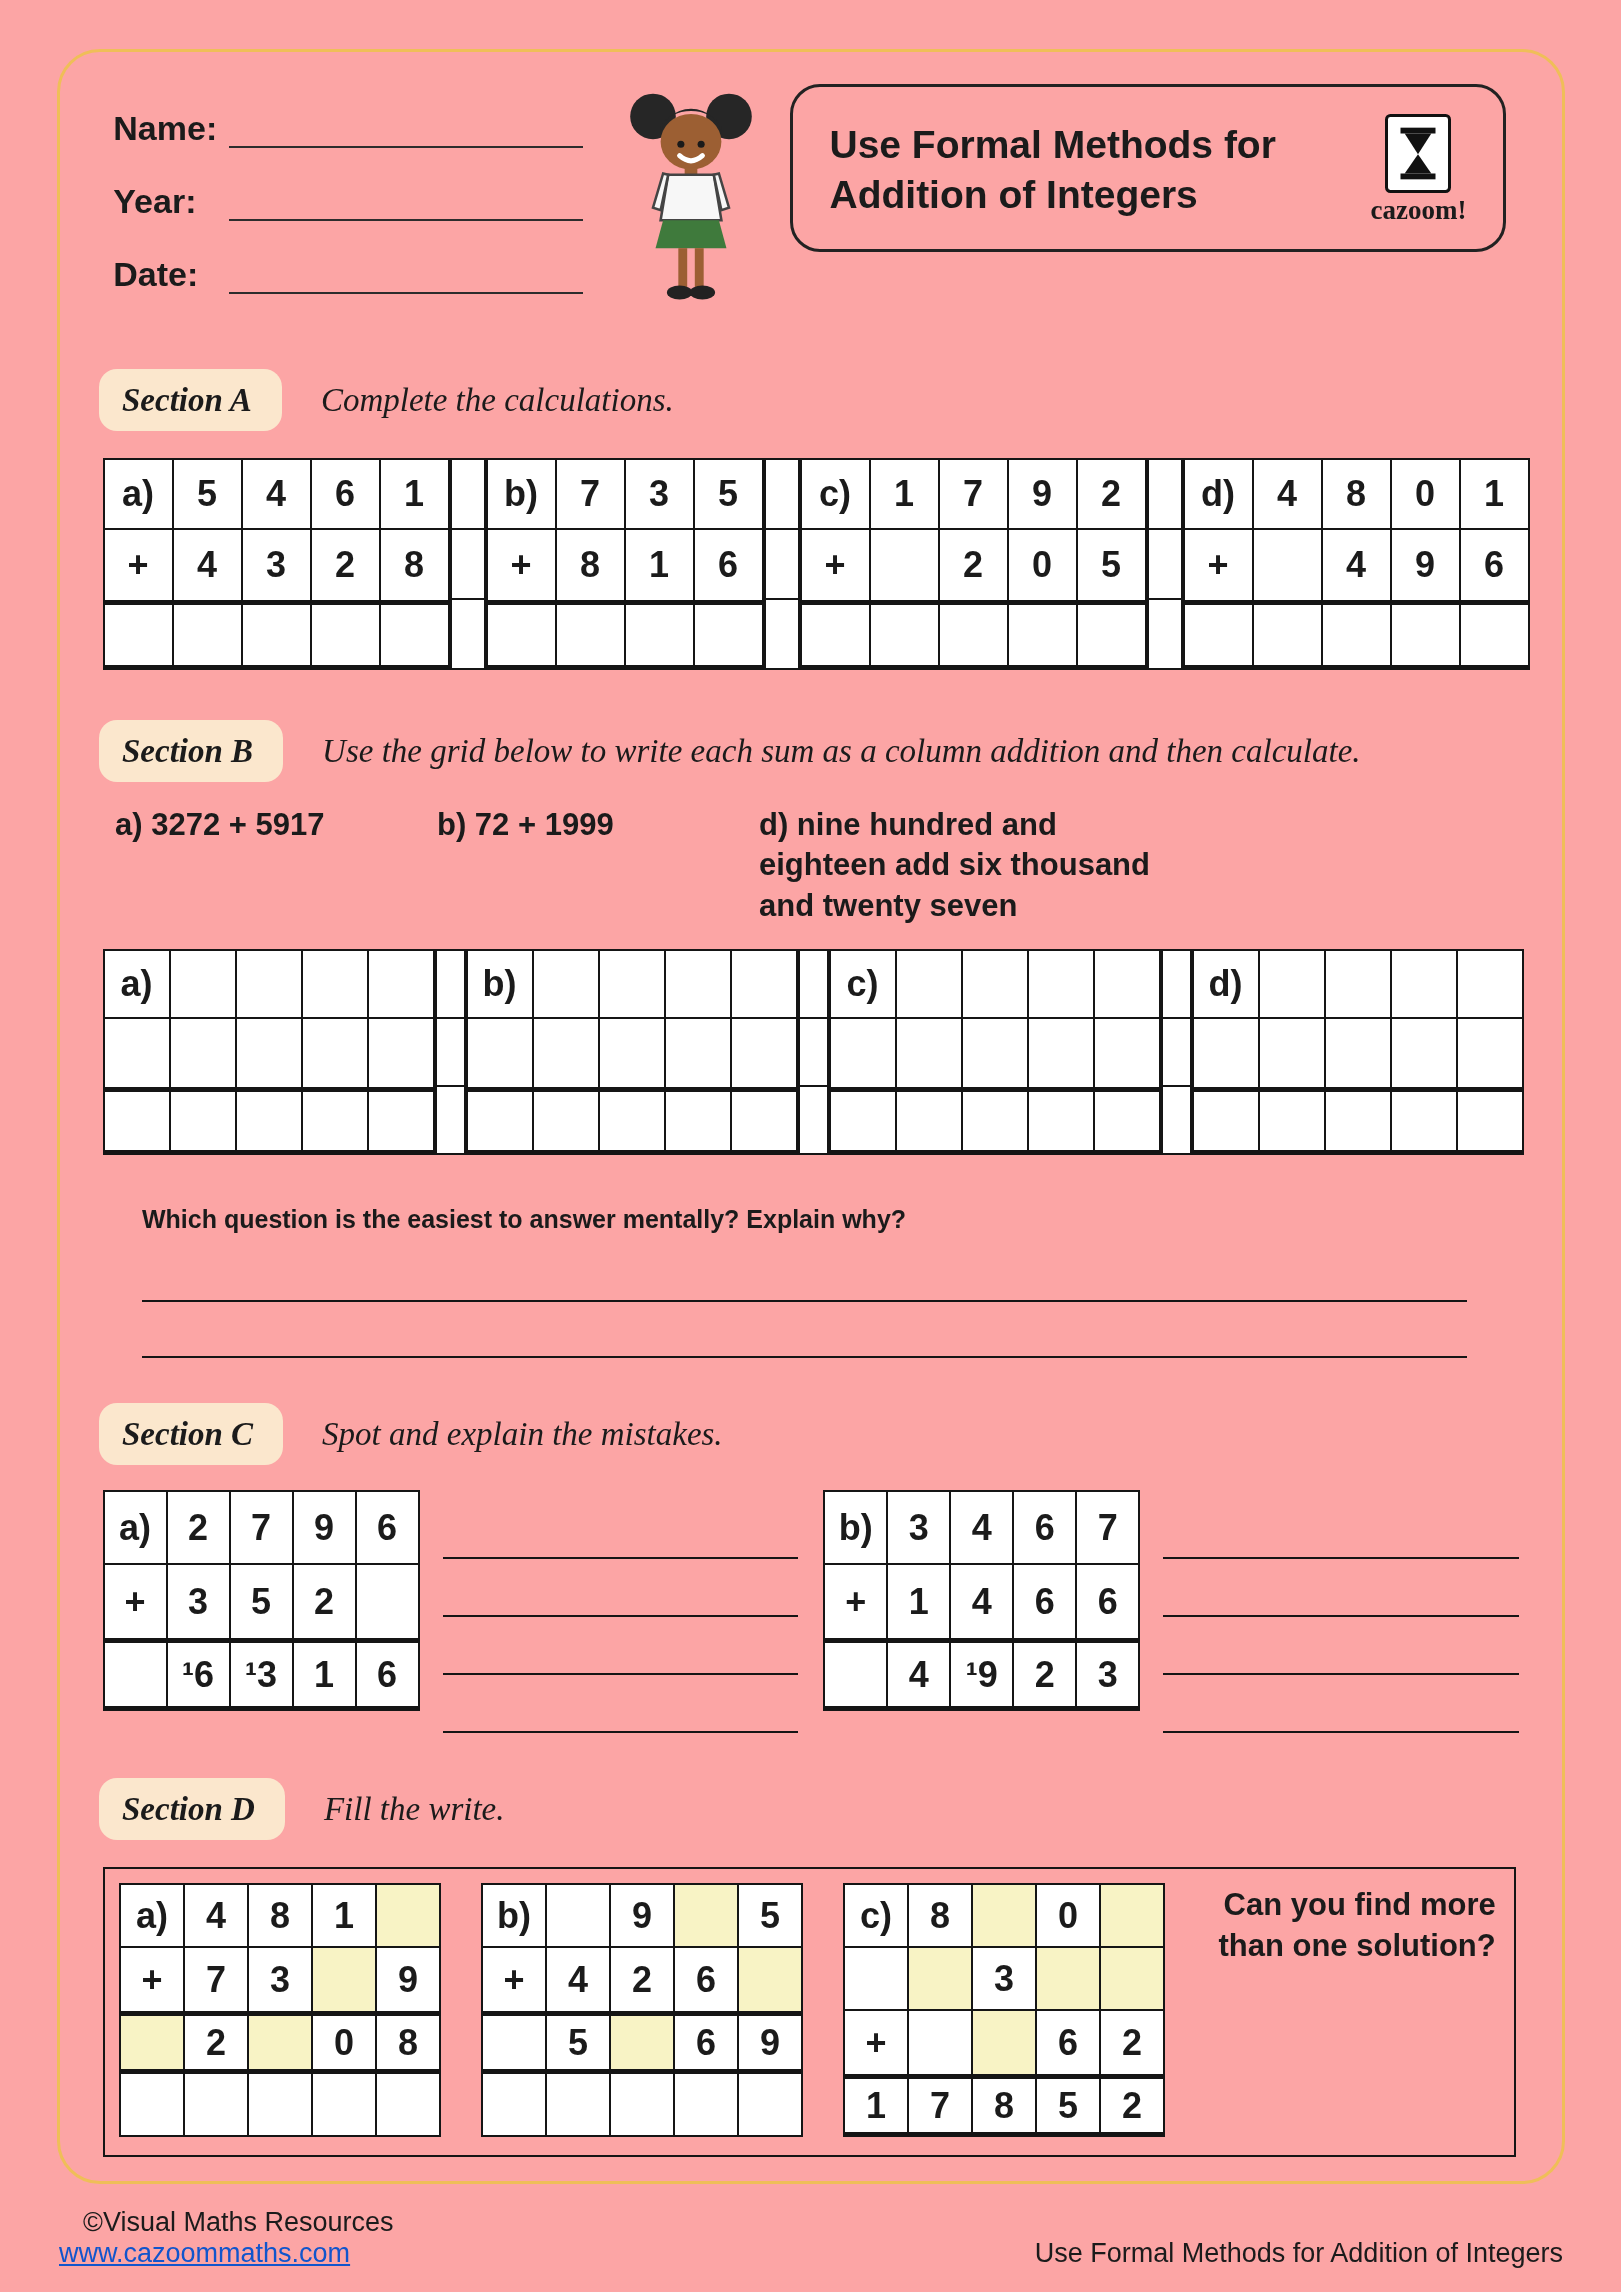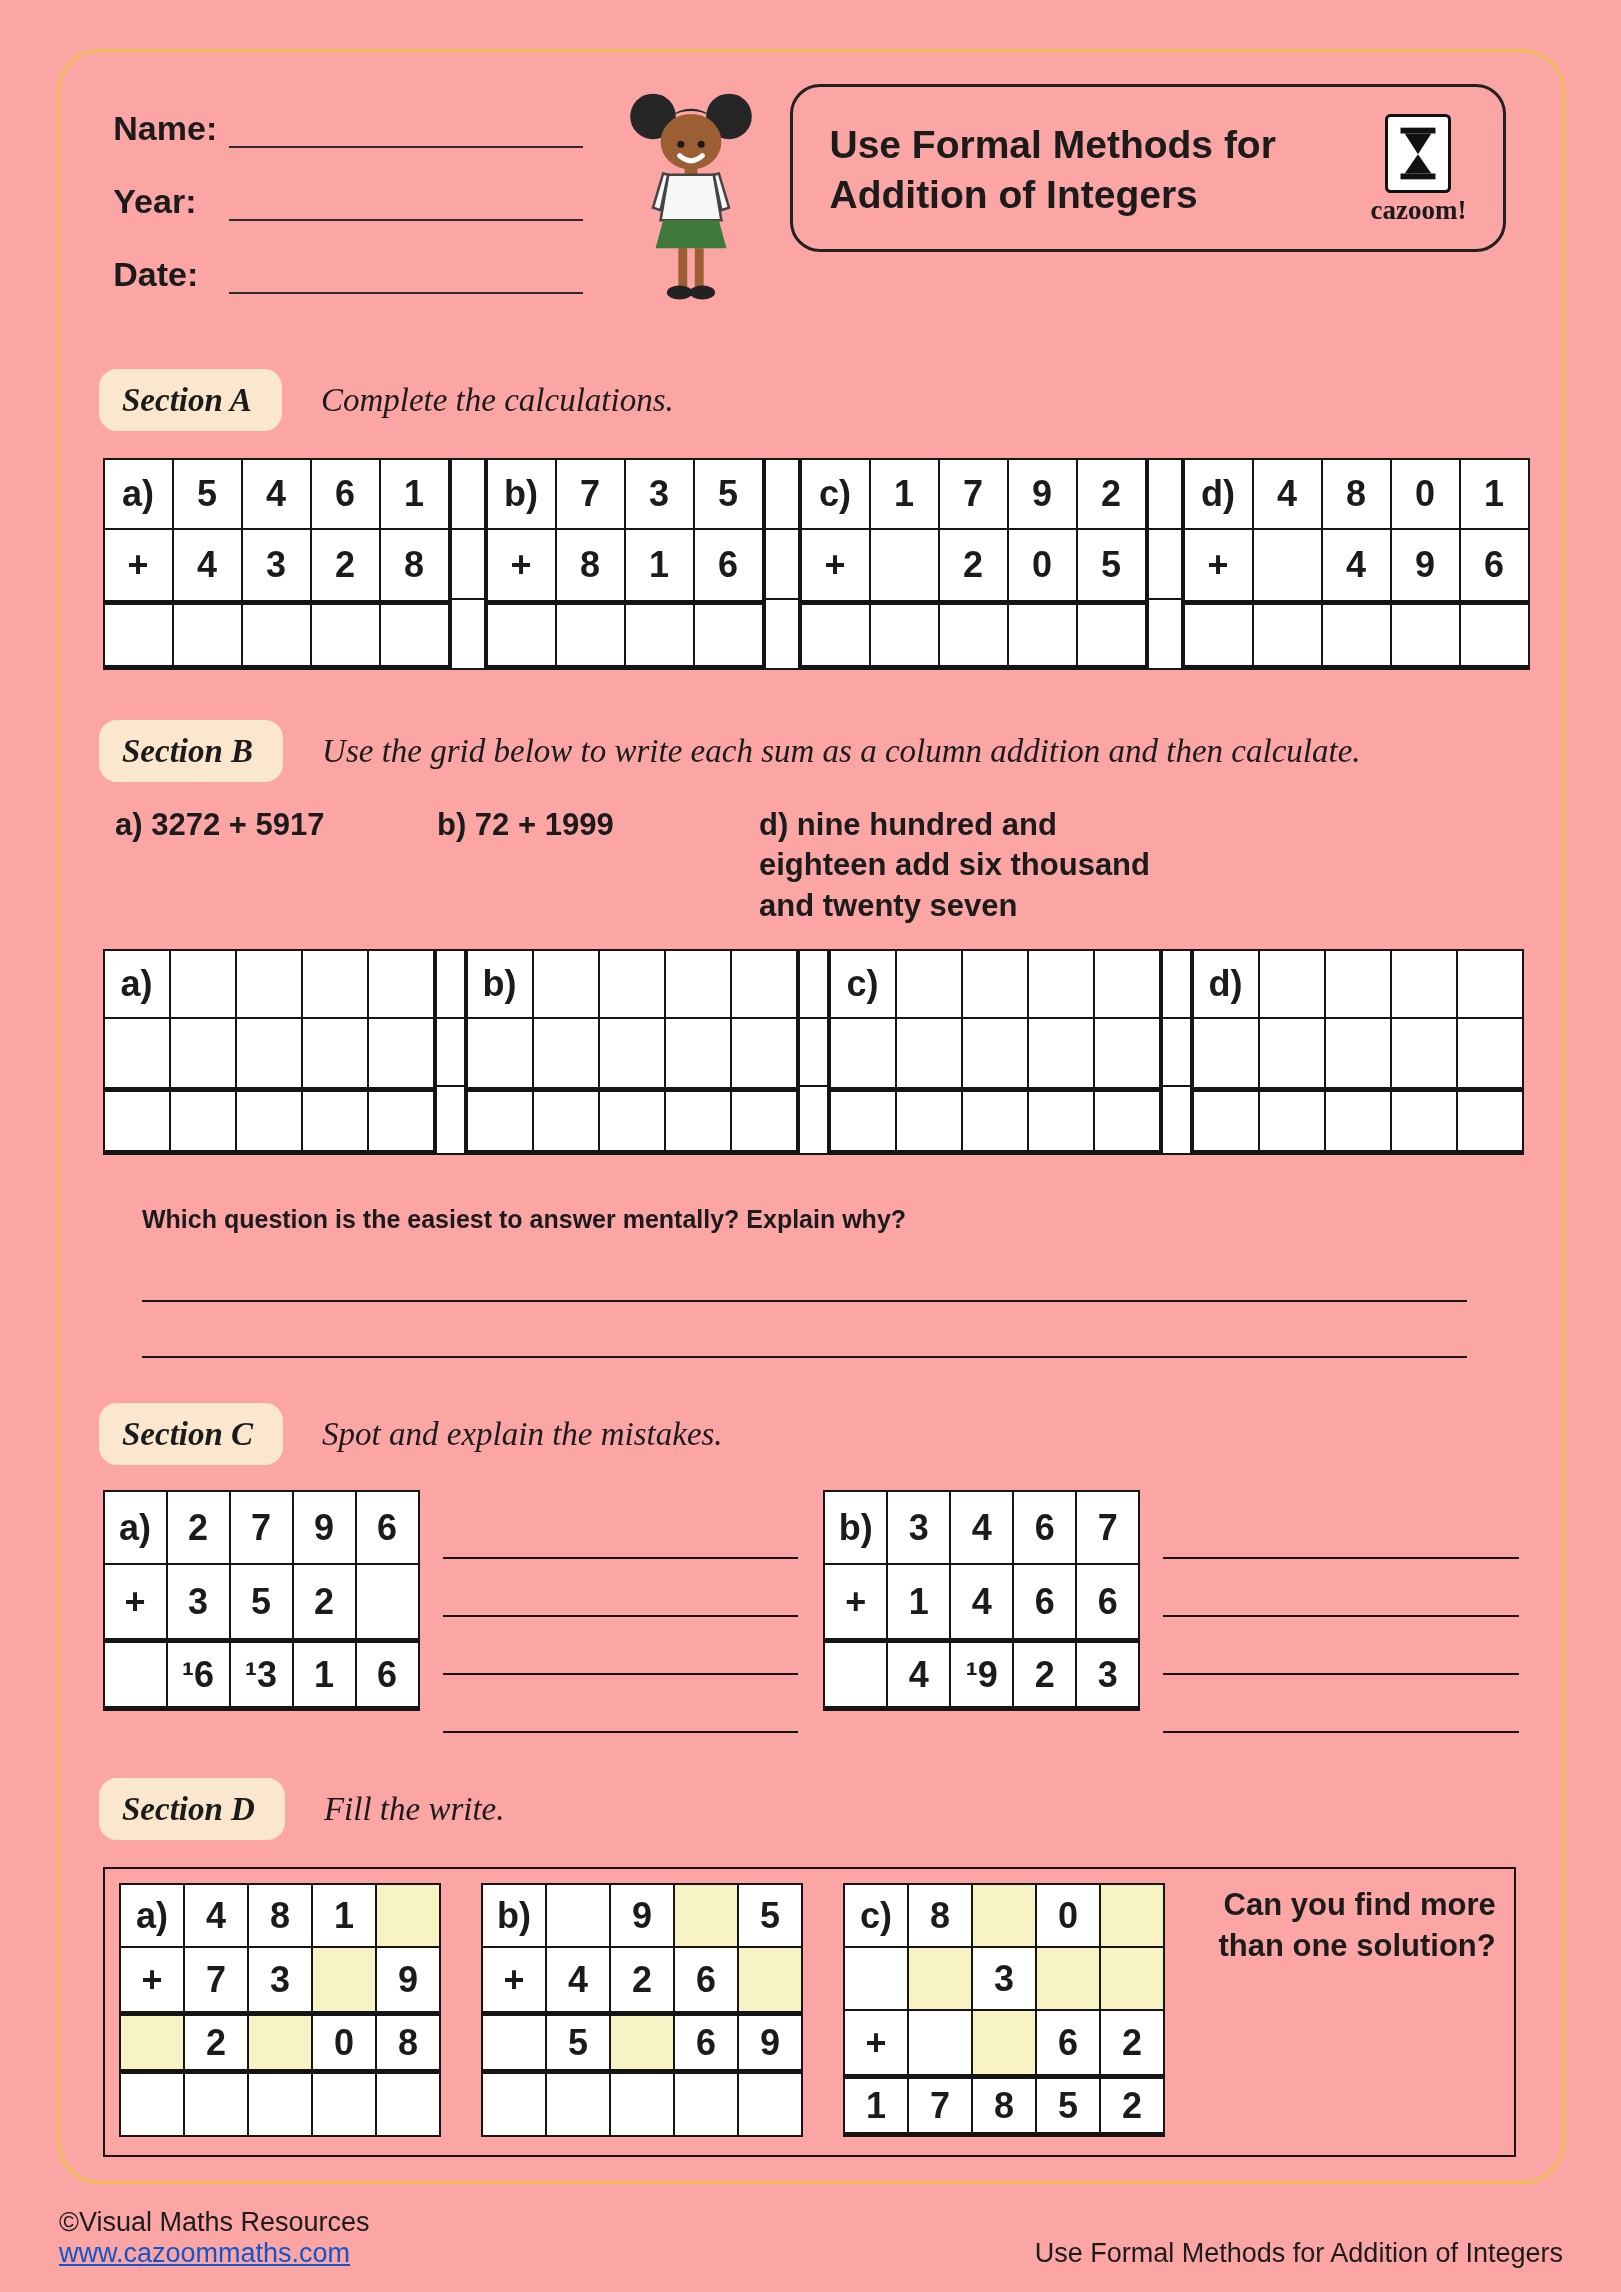--- a/index.html
+++ b/index.html
@@ -51,21 +51,21 @@
   .wlines{flex:1;margin:10.7px 25px 0 23px;}
   .writeline{height:58px;border-bottom:2.7px solid #151515;}
 
   
   .dbox{margin:27px 0 0 3.6px;width:1413px;border:2.7px solid #151515;padding:14.3px 12.5px 18px 14.3px;display:flex;align-items:flex-start;}
   .dgap{width:40px;flex:none;}
   .dnote{font-weight:bold;font-size:31px;line-height:1.32;padding:1.8px 5.4px 0 21.5px;flex:1;text-align:right;}
 
   
   .footer{margin:23px 59px 0;display:flex;justify-content:space-between;align-items:flex-end;}
-  .fleft div{font-size:27px;}
+  .fleft div{font-size:27px;margin-left:24px;}
   .fleft a{font-size:27px;color:var(--link);text-decoration:underline;cursor:pointer;}
   .fright{font-size:27px;}
 </style>
 </head>
 <body>
 
 <div class="page">
   <div class="frame">
 
     <div class="header">

